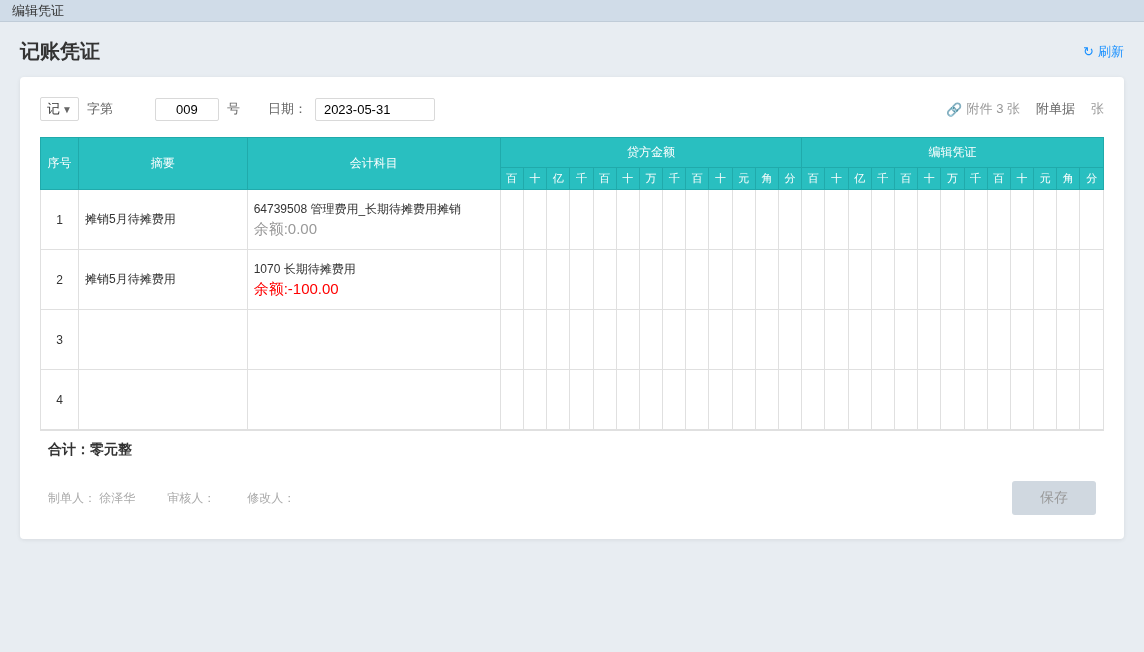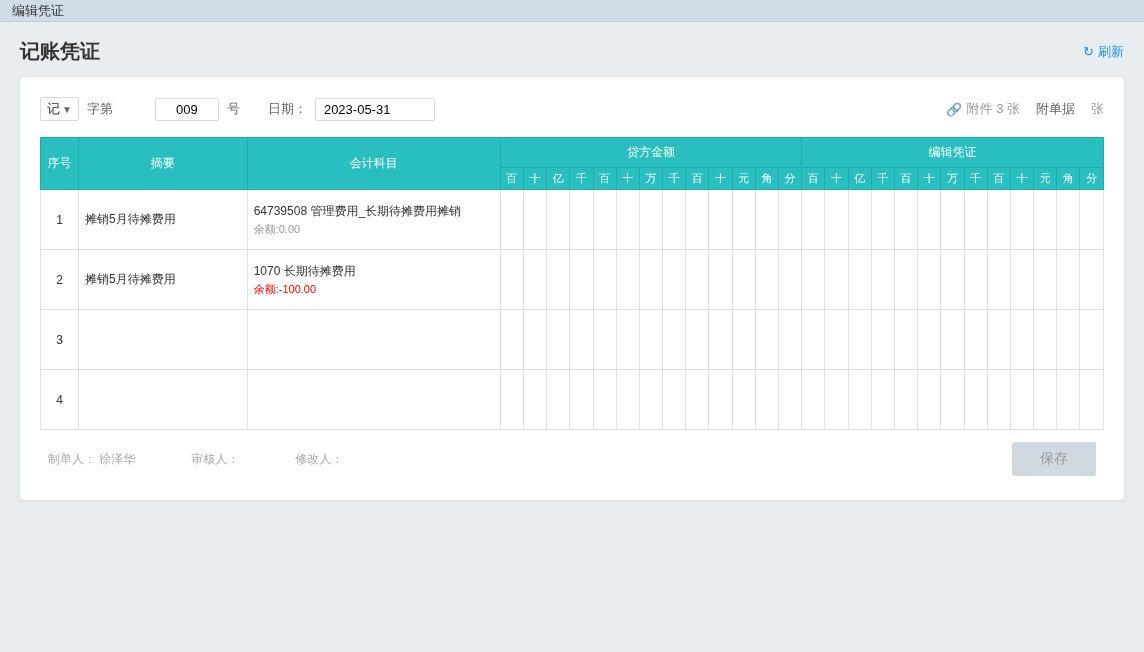--- a/index.html
+++ b/index.html
@@ -185,41 +185,41 @@
       padding: 3px 2px;
     }
     .row-seq {
       text-align: center;
       color: #333;
     }
     .account-text {
       font-size: 12px;
     }
     .balance-text {
-      font-size: 11px;
+      font-size: 15px;
       color: #999;
       margin-top: 2px;
     }
     .balance-text.negative {
       color: #f00;
     }
     .summary-footer {
       display: flex;
       align-items: center;
       padding: 10px 8px;
       border-top: 1px solid #e0e0e0;
       font-size: 14px;
       font-weight: bold;
       color: #333;
       background: #fff;
     }
     .creator-row {
       display: flex;
       align-items: center;
-      gap: 56px;
+      gap: 32px;
       padding: 12px 8px 4px;
       color: #aaa;
       font-size: 12px;
     }
     .save-btn {
       margin-left: auto;
       background: #d0d8e0;
       border: none;
       border-radius: 3px;
       padding: 8px 28px;
@@ -471,20 +471,24 @@
                 <td class="col-digit" style="text-align: center; padding: 0px;"></td>
                 <td class="col-digit" style="text-align: center; padding: 0px;"></td>
                 <td class="col-digit" style="text-align: center; padding: 0px;"></td>
                 <td class="col-digit" style="text-align: center; padding: 0px;"></td>
                 <td class="col-digit" style="text-align: center; padding: 0px;"></td>
                 <td class="col-digit" style="text-align: center; padding: 0px;"></td>
               </tr>
             </tbody>
         </table>
 
+        <div class="summary-footer">
+          <span>合计：</span>
+          <span>零元整</span>
+        </div>
 
         <div class="creator-row">
           <span>
             <span>制单人：</span>
             <span>徐泽华</span>
           </span>
           <span>
             <span>审核人：</span>
             <span></span>
           </span>

